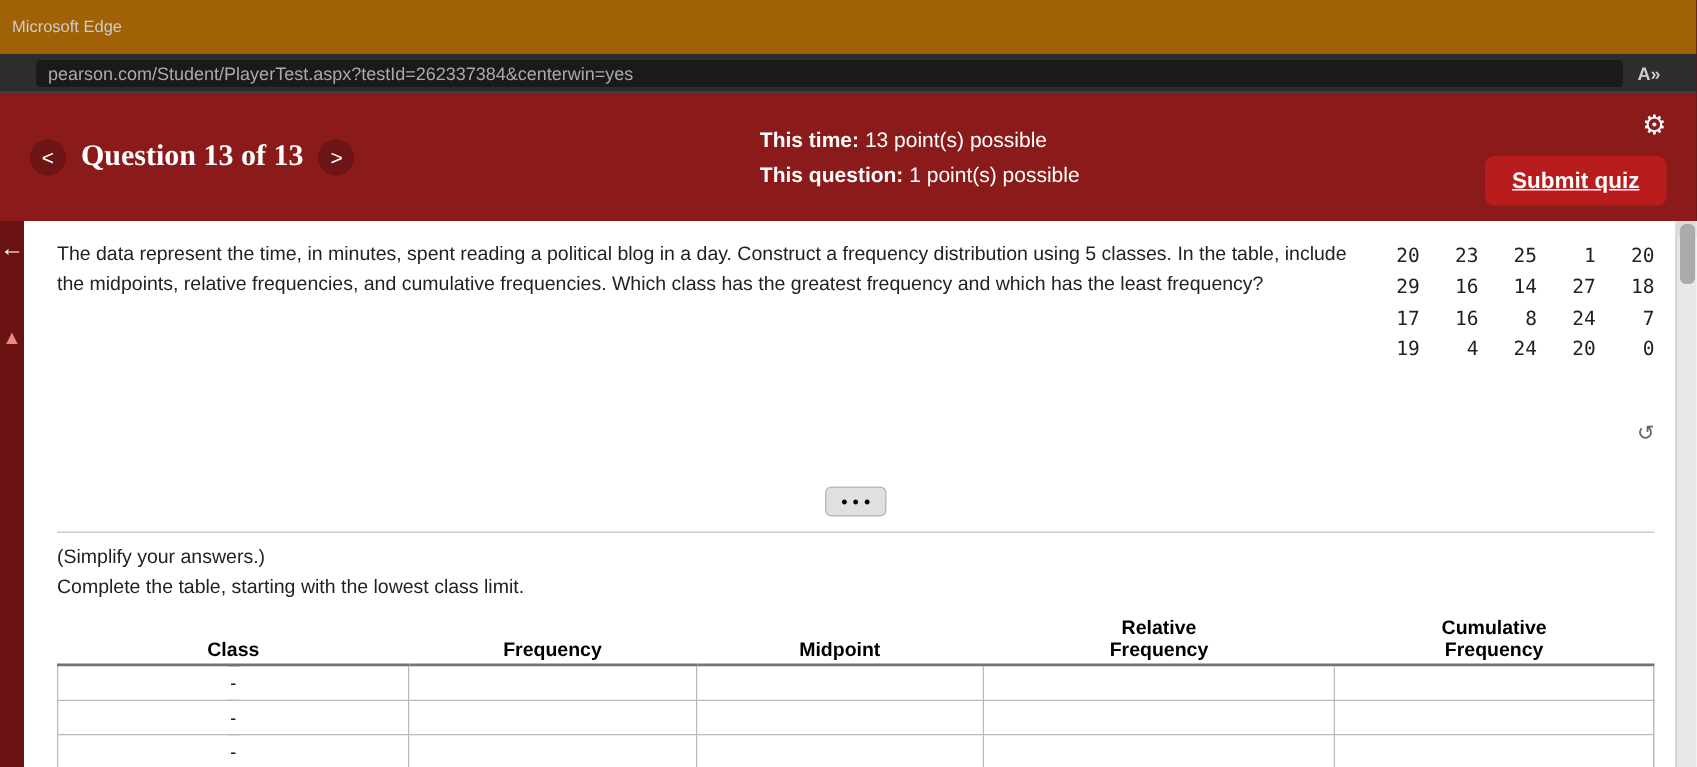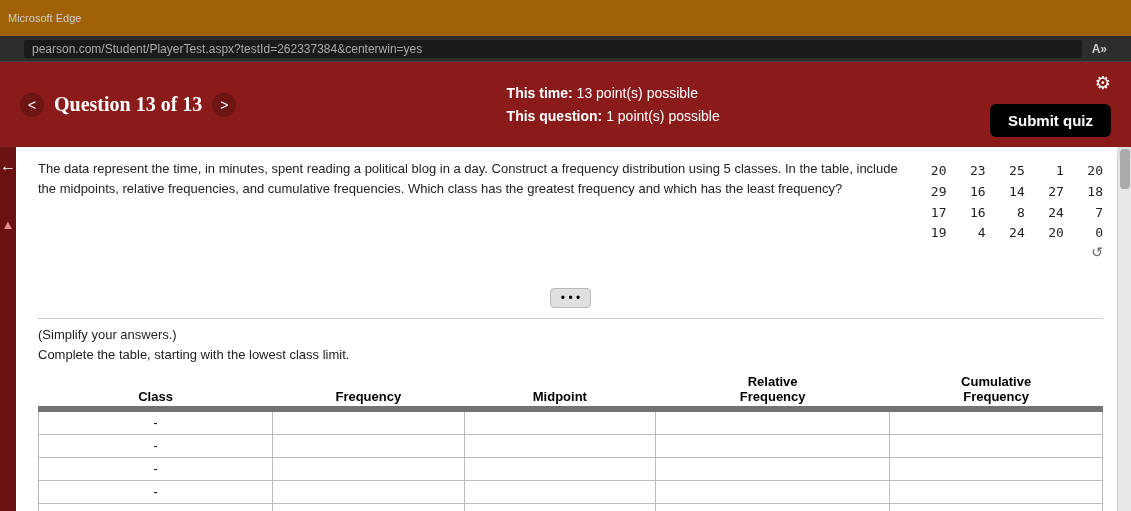--- a/index.html
+++ b/index.html
@@ -97,28 +97,29 @@
       align-items: flex-end;
       gap: 6px;
     }
     .gear-icon {
       color: #fff;
       font-size: 18px;
       cursor: pointer;
       margin-bottom: 4px;
     }
     .submit-btn {
-      background: #000000;
+      background: #b91c1c;
       color: #fff;
       border: none;
       border-radius: 6px;
       padding: 8px 18px;
       font-size: 15px;
       font-weight: bold;
       cursor: pointer;
+      text-decoration: underline;
     }
     .quiz-body {
       background: #fff;
       flex: 1;
       padding: 12px 20px 10px 20px;
       overflow-y: auto;
       position: relative;
     }
     .question-content {
       display: flex;
@@ -169,21 +170,21 @@
       width: 100%;
       border-collapse: collapse;
       font-size: 12px;
       margin-bottom: 8px;
     }
     .freq-table th {
       text-align: center;
       font-weight: bold;
       font-size: 13px;
       padding: 2px 4px;
-      border-bottom: 6px solid #737373;
+      border-bottom: 2px solid #737373;
       vertical-align: bottom;
     }
     .freq-table td {
       border: 1px solid #bbb;
       padding: 0;
       height: 22px;
     }
     .freq-table td input {
       width: 100%;
       height: 100%;
@@ -291,21 +292,21 @@
       <span style="color:#fff;font-size:16px;cursor:pointer;">←</span>
       <span style="color:#e88;font-size:13px;margin-top:30px;">▲</span>
     </div>
 
     <div style="margin-left:18px;">
 
       <div class="question-content">
         <div class="question-text">The data represent the time, in minutes, spent reading a political blog in a day. Construct a frequency
 distribution using 5 classes. In the table, include the midpoints, relative frequencies, and cumulative
 frequencies. Which class has the greatest frequency and which has the least frequency?</div>
-        <div style="display:flex;flex-direction:column;align-items:flex-start;">
+        <div style="display:flex;flex-direction:column;align-items:flex-start;gap:36px;">
           <pre class="data-table-raw">20   23   25    1   20
 29   16   14   27   18
 17   16    8   24    7
 19    4   24   20    0</pre>
           <span class="scroll-icon" style="align-self:flex-end;">↺</span>
         </div>
       </div>
 
       <div class="dots-row">
         <button class="dots-btn">• • •</button>

